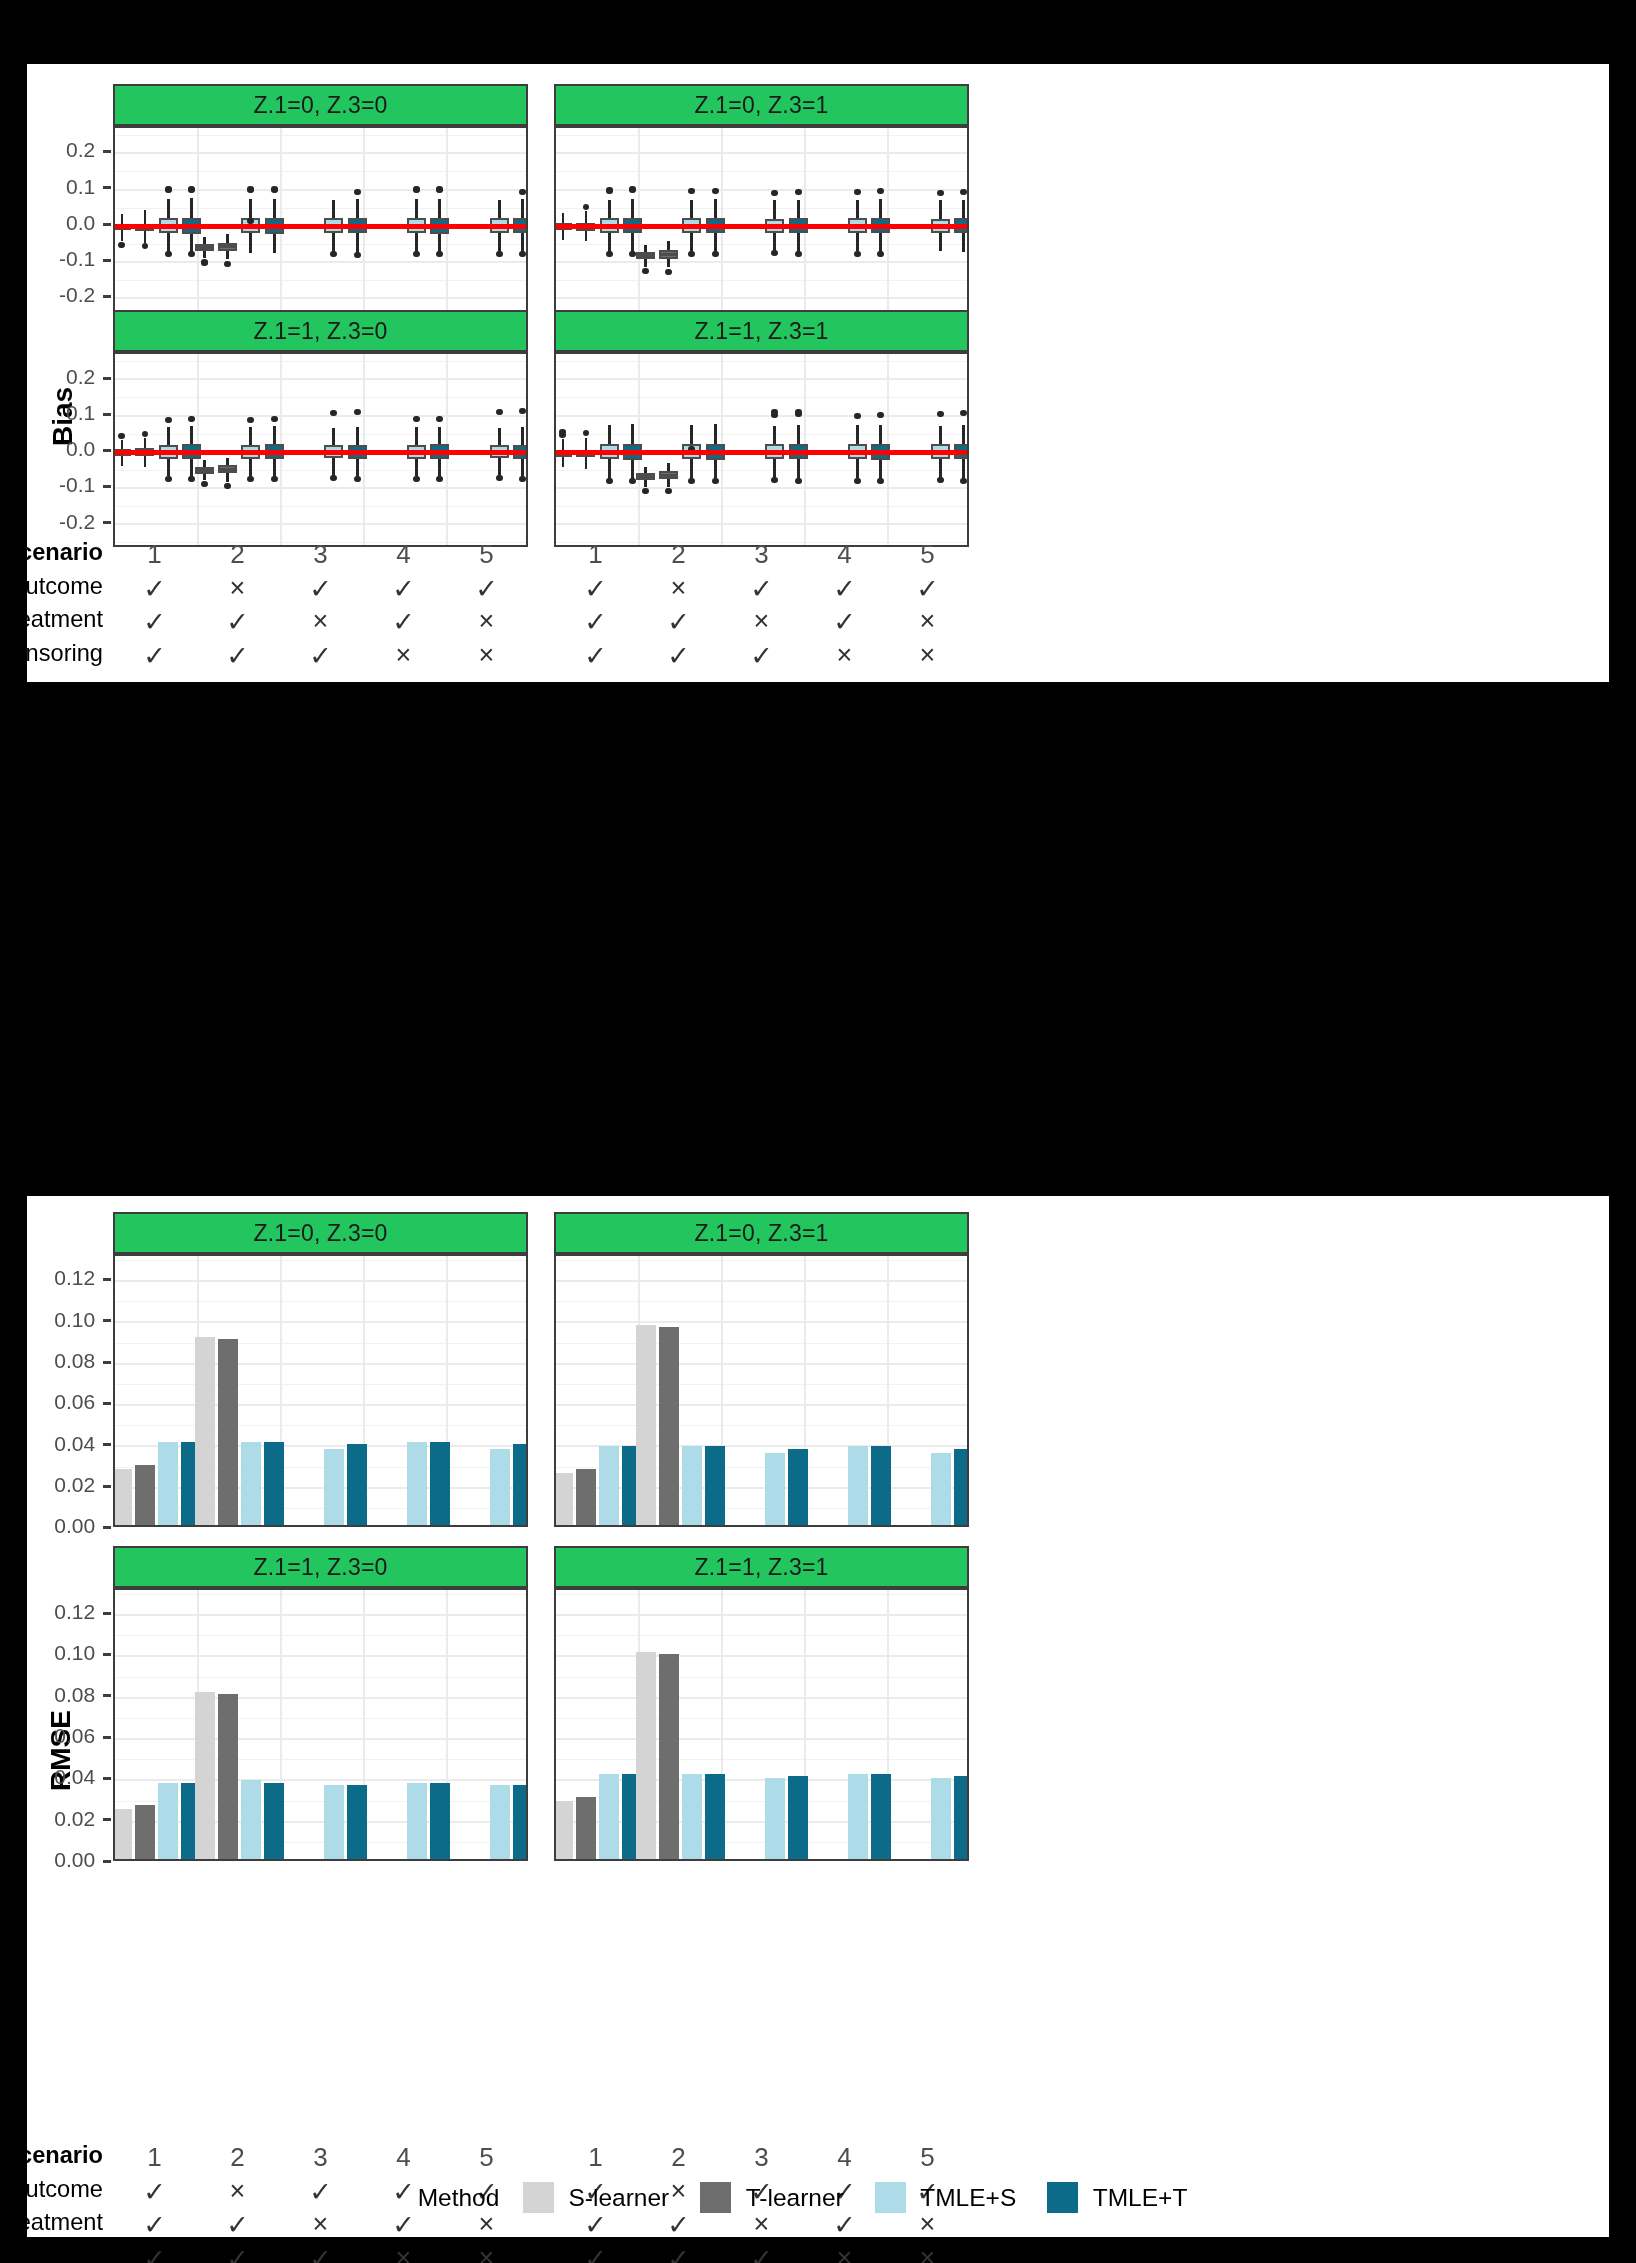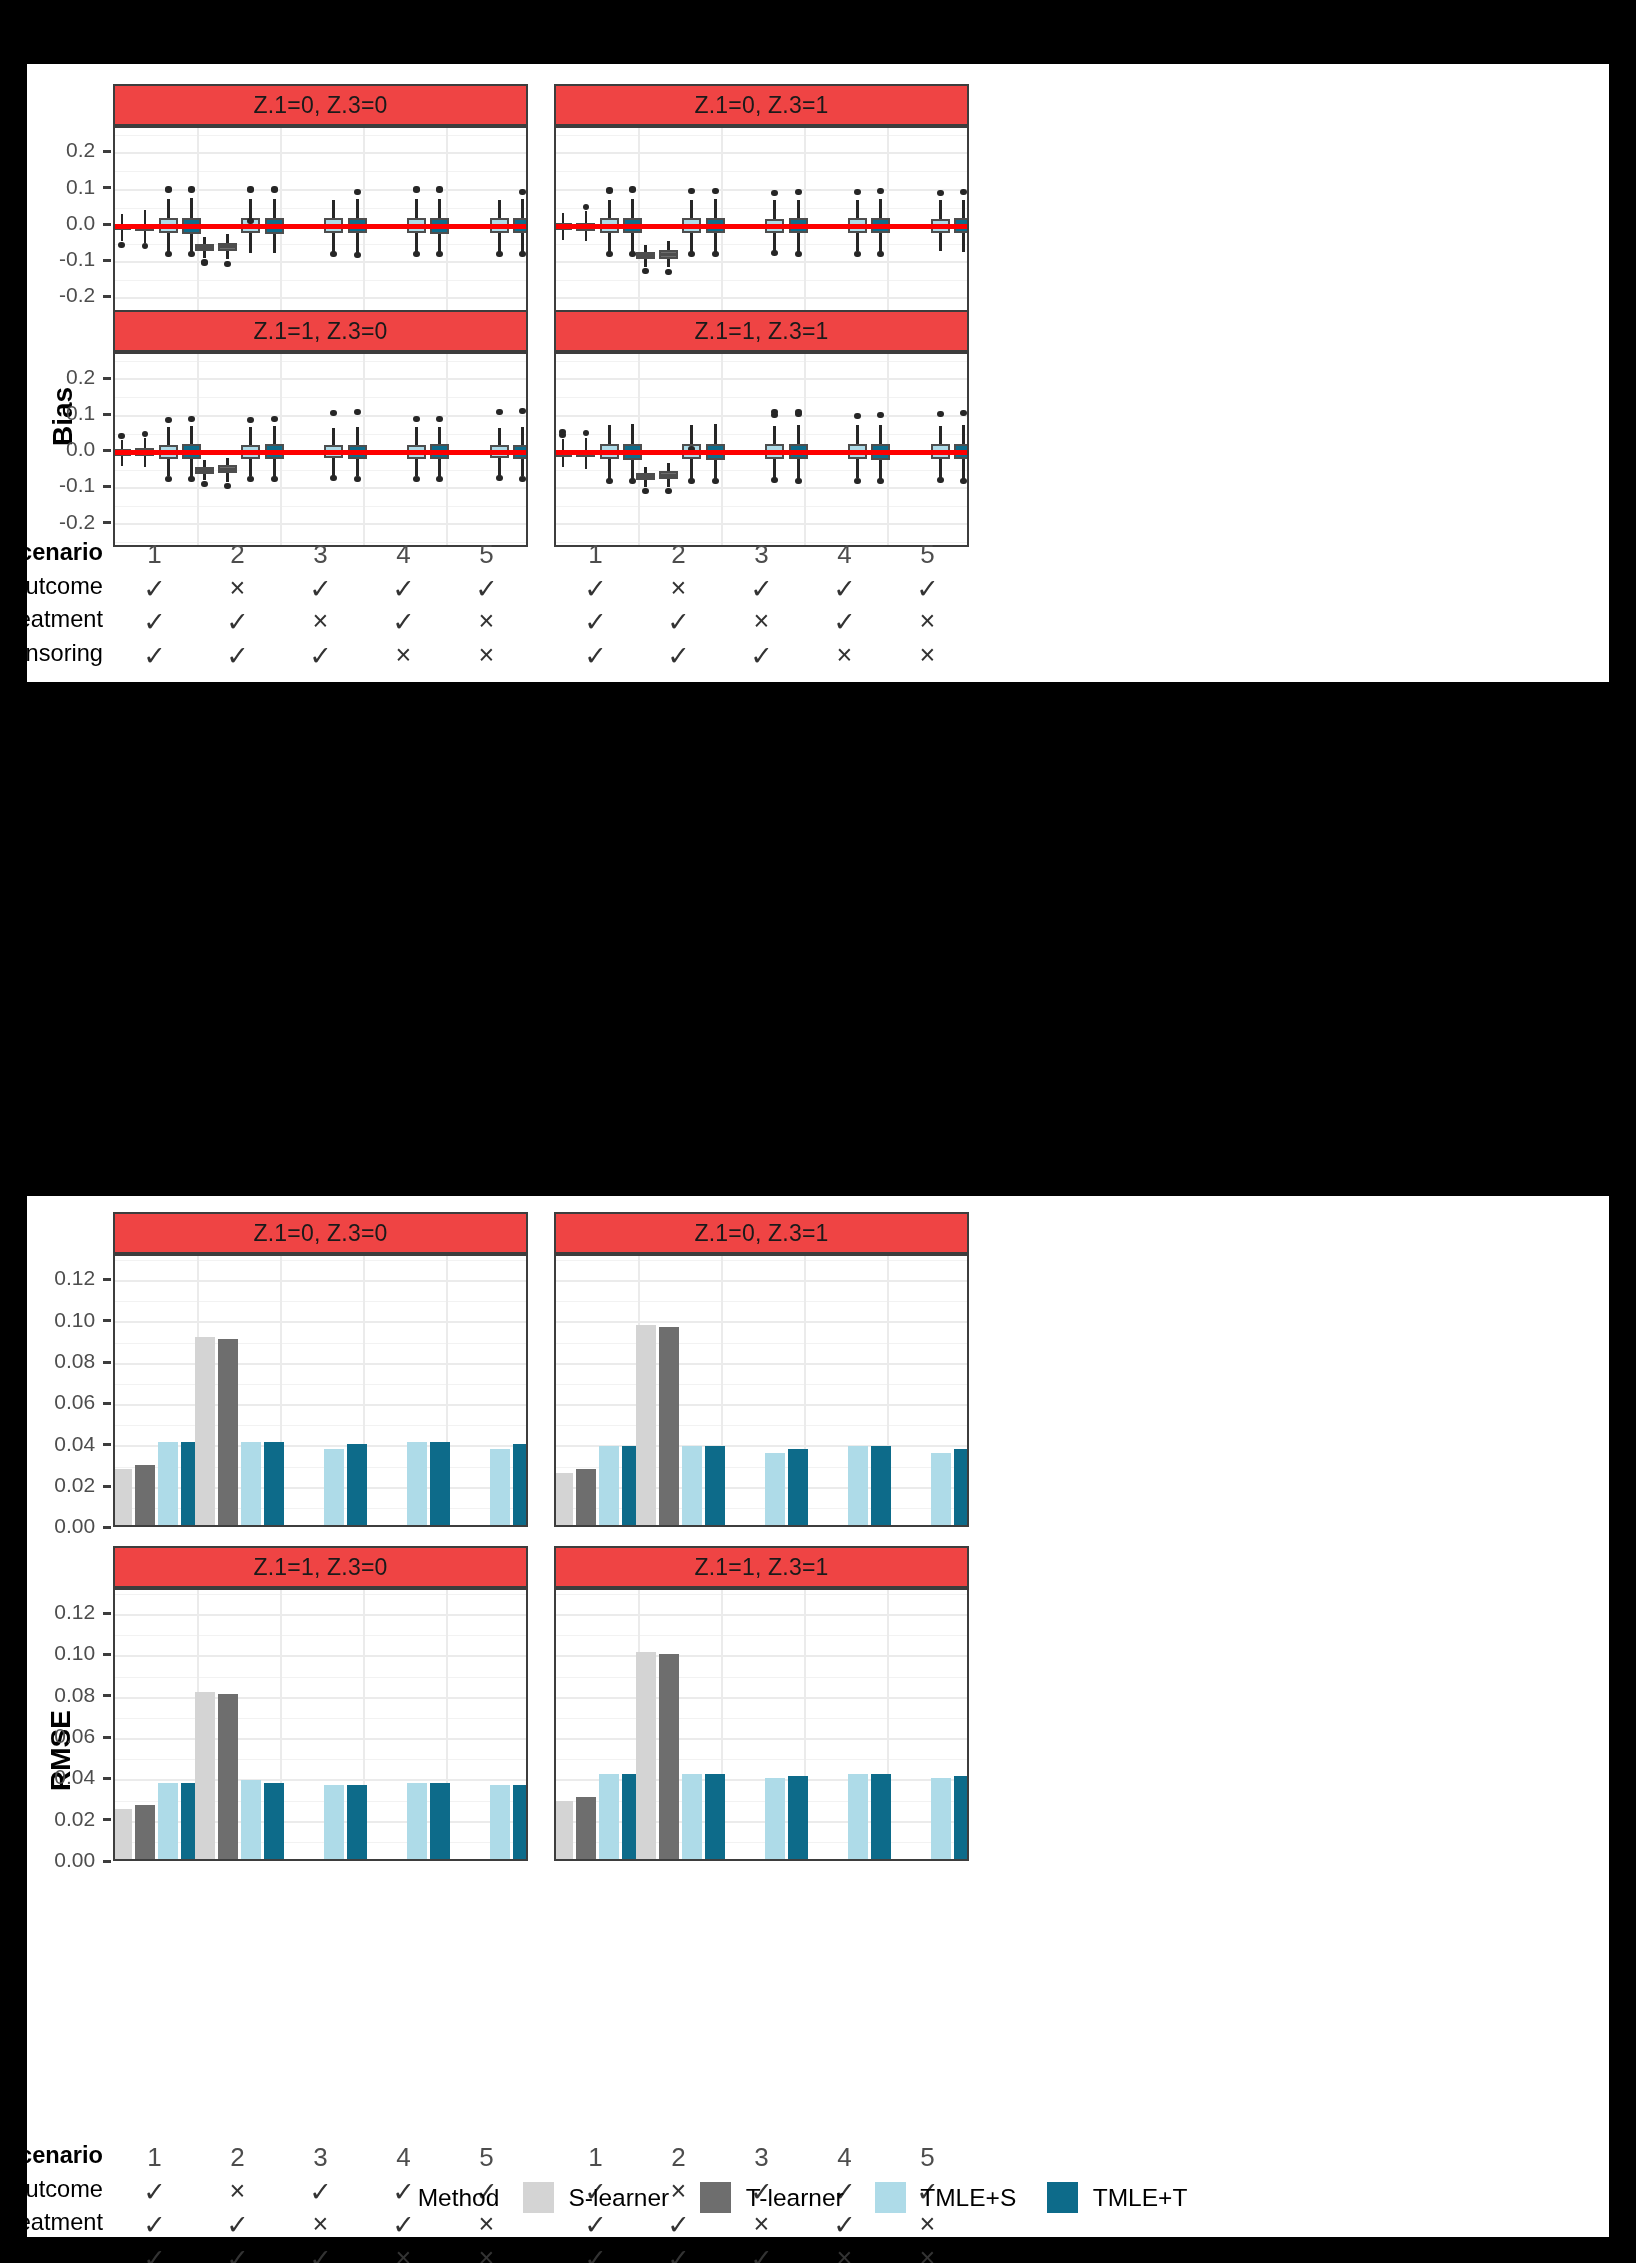--- a/index.html
+++ b/index.html
@@ -3,21 +3,21 @@
 <meta charset="utf-8">
 <style>
   html,body{margin:0;padding:0;background:#000;}
   body{width:1636px;height:2264px;font-family:"Liberation Sans",sans-serif;position:relative;overflow:hidden;}
 
   .figure{position:absolute;background:#fff;left:27px;width:1582px;}
   #fig-bias{top:64px;height:618px;}
   #fig-rmse{top:1196px;height:1041px;}
 
   
-  .strip{position:absolute;background:#ef4444;border:2.7px solid #3d3d3d;box-sizing:border-box;
+  .strip{position:absolute;background:#22c55e;border:2.7px solid #3d3d3d;box-sizing:border-box;
          display:flex;align-items:center;justify-content:center;}
   .strip span{font-size:23px;color:#1a1a1a;letter-spacing:0.2px;}
 
   
   .panel{position:absolute;background:#fff;border:2.7px solid #3d3d3d;box-sizing:border-box;overflow:hidden;}
   .gl{position:absolute;left:0;right:0;height:1.8px;background:#ebebeb;}
   .gl.minor{height:0.9px;background:#f2f2f2;}
   .gv{position:absolute;top:0;bottom:0;width:1.8px;background:#ebebeb;}
   .zeroline{position:absolute;left:0;right:0;height:4.5px;background:#fe0000;z-index:6;}
 

